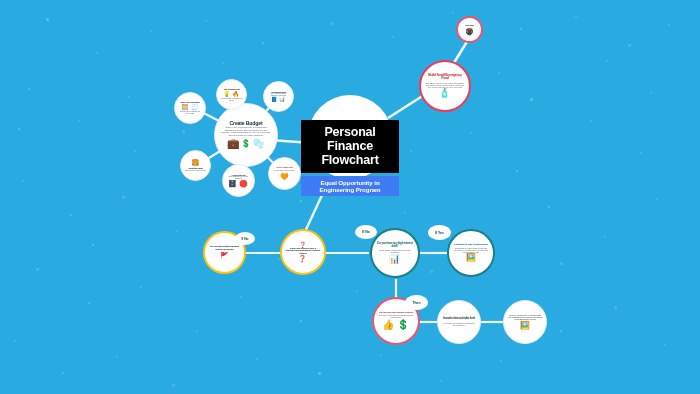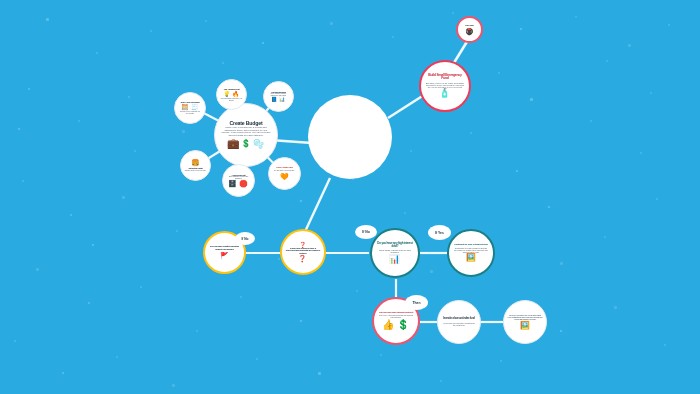--- a/index.html
+++ b/index.html
@@ -264,20 +264,24 @@
     <div class="node b-none" style="left:268px;top:157px;width:33px;height:33px;">
       <div class="ttl" style="font-size:2.4px;color:#c0392b;">Keep Health Care</div>
       <div class="body" style="font-size:1.7px;">Do not drop your coverage.</div>
       <div class="ico" style="font-size:7px;margin-top:1px;">
         <span>🧡</span>
       </div>
     </div>
 
     <div id="title-halo" style="left:308px;top:95px;width:84px;height:84px;"></div>
 
+    <div id="title-block" style="left:301px;top:120px;width:98px;">
+      <div id="title-bar">Personal Finance Flowchart</div>
+      <div id="subtitle-bar">Equal Opportunity in Engineering Program</div>
+    </div>
 
     <div class="node b-red" style="left:419px;top:60px;width:52px;height:52px;">
       <div class="ttl" style="font-size:3.4px;color:#c62336;">Build Small Emergency Fund</div>
       <div class="body" style="font-size:2.2px;margin-top:1px;">Set aside money in an easily accessible account to cover unexpected expenses so you do not have to rely on credit.</div>
       <div class="ico" style="font-size:9px;margin-top:1px;">
         <span>🧴</span>
       </div>
     </div>
 
     <div class="node b-pink" style="left:456px;top:16px;width:27px;height:27px;">

